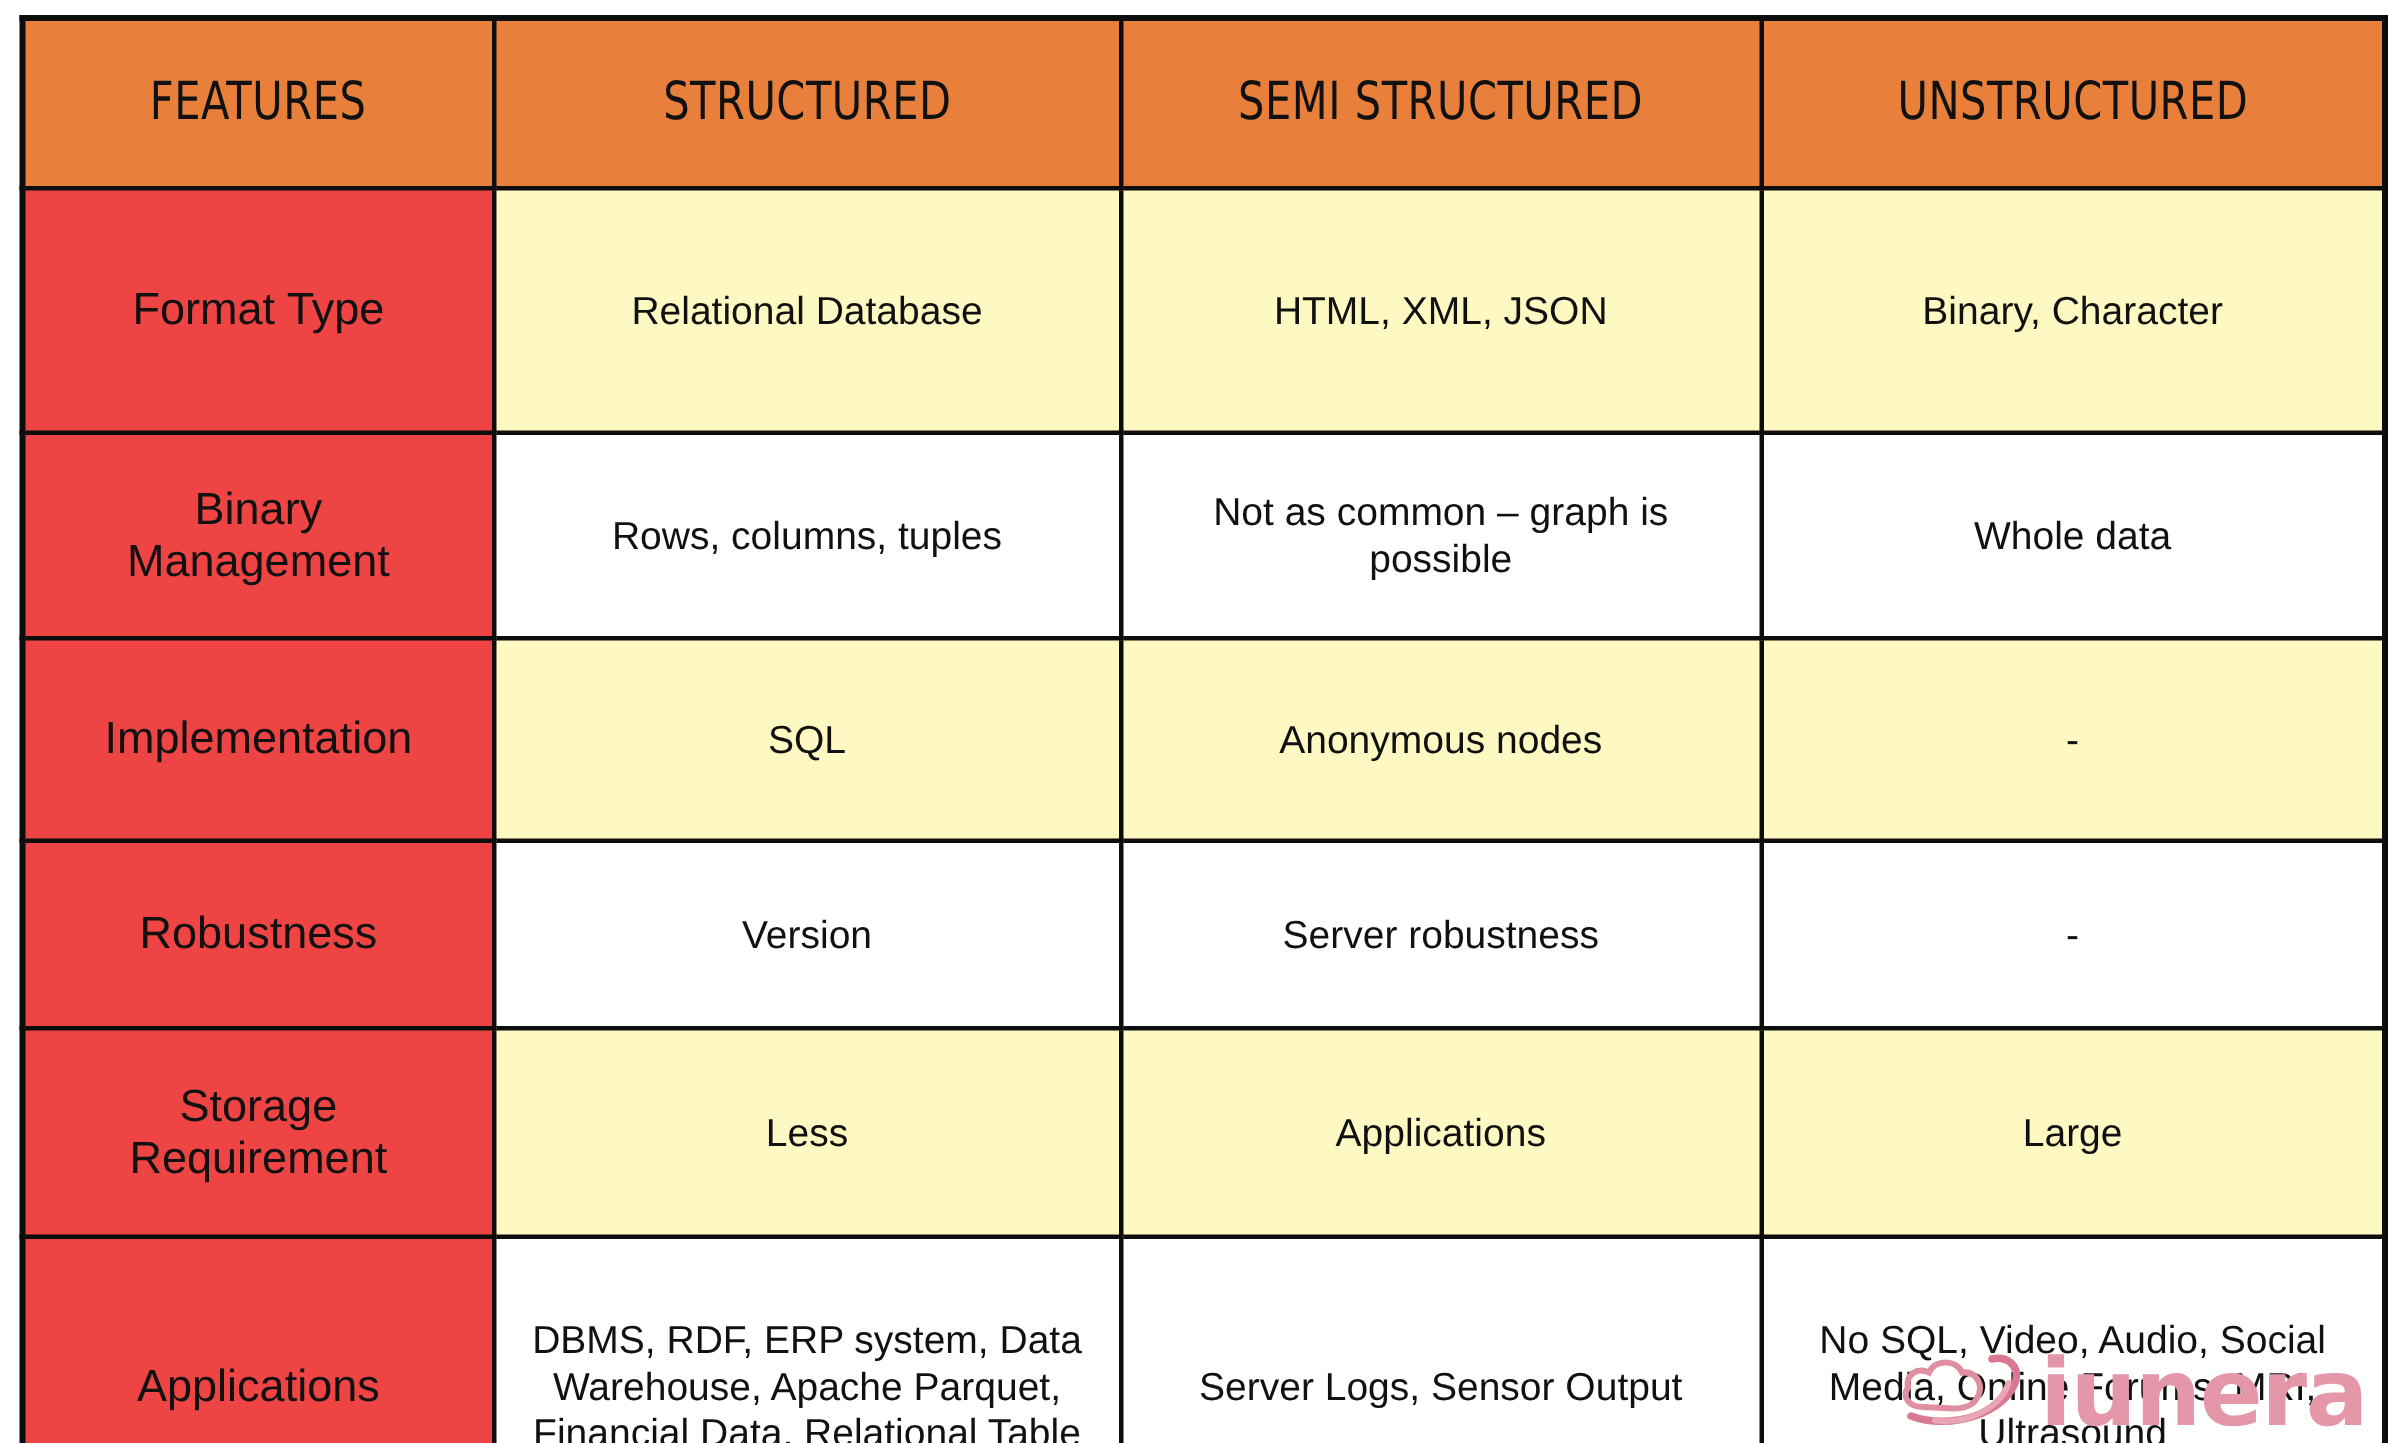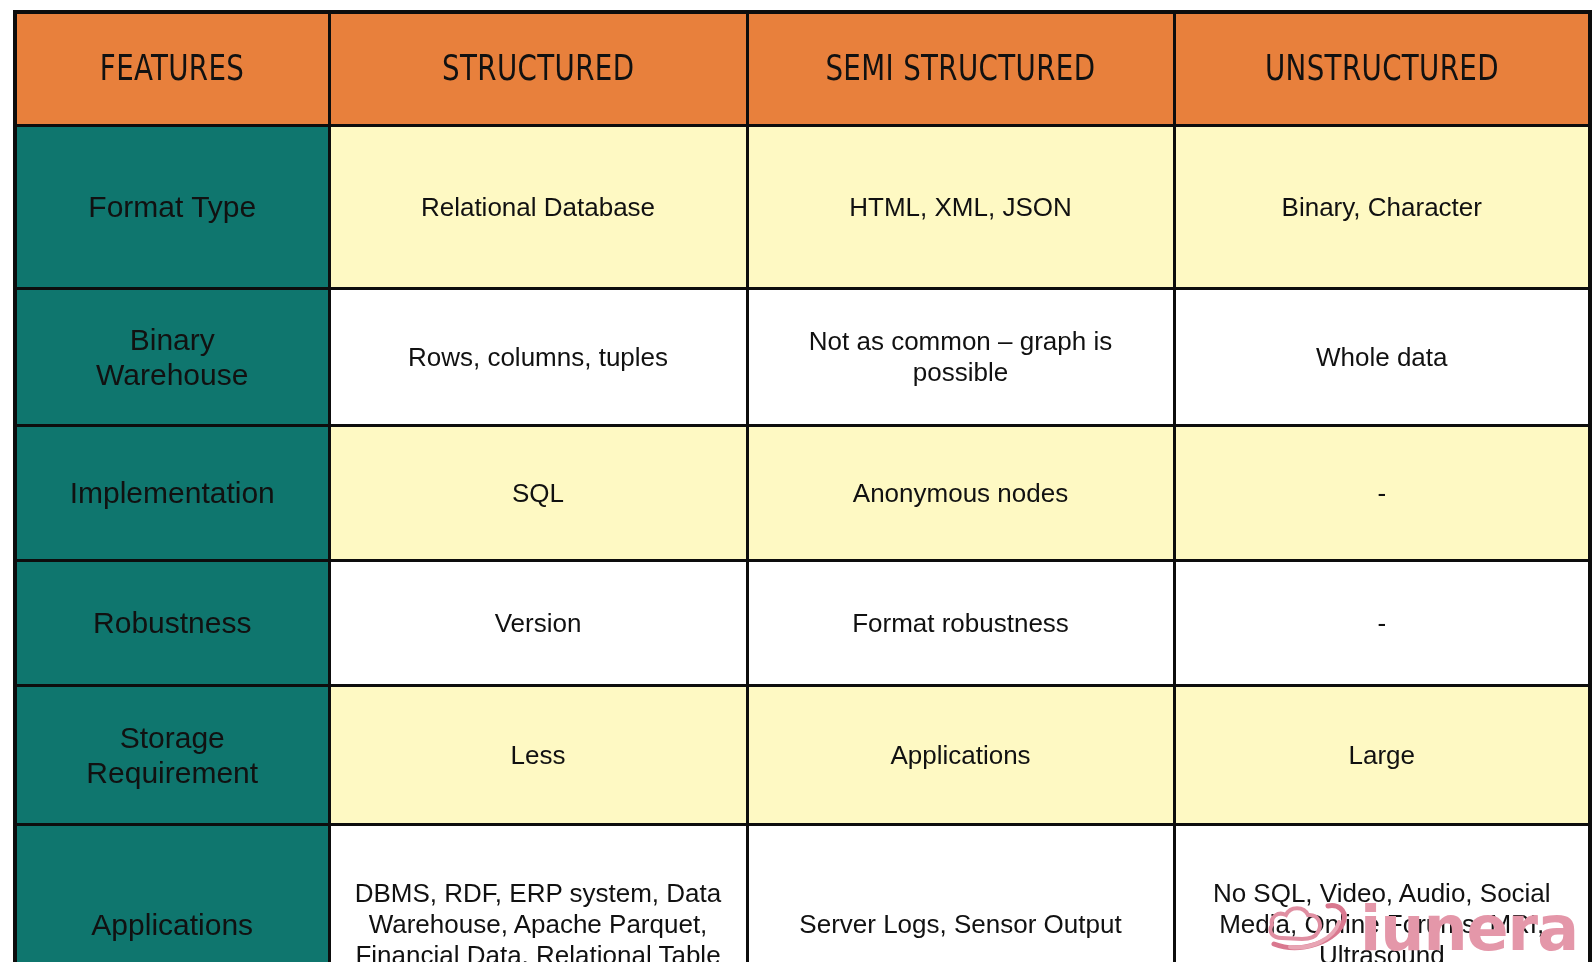--- a/index.html
+++ b/index.html
@@ -58,21 +58,21 @@
     font-family: "DejaVu Sans Condensed", "Liberation Sans Narrow", "Liberation Sans", sans-serif;
     transform: none;
   }
   thead th span {
     display: inline-block;
     transform: scaleX(0.88);
   }
 
   
   td.feature {
-    background: #0f766e;
+    background: #ef4444;
     font-size: 30px;
   }
 
   
   tr.shade td.val { background: #fef9c3; }
   tr.plain td.val { background: #FFFFFF; }
 
   td.val {
     font-size: 26px;
   }
@@ -134,38 +134,38 @@
       <tr class="r1 shade">
         <td class="feature">Format Type</td>
         <td class="val">Relational Database</td>
         <td class="val">HTML, XML, JSON</td>
         <td class="val">Binary, Character</td>
       </tr>
 
       <tr class="r2 plain">
         <td class="feature">
           <span class="cellline">Binary</span>
-          <span class="cellline">Warehouse</span>
+          <span class="cellline">Management</span>
         </td>
         <td class="val">Rows, columns, tuples</td>
         <td class="val">Not as common – graph is possible</td>
         <td class="val">Whole data</td>
       </tr>
 
       <tr class="r3 shade">
         <td class="feature">Implementation</td>
         <td class="val">SQL</td>
         <td class="val">Anonymous nodes</td>
         <td class="val">-</td>
       </tr>
 
       <tr class="r4 plain">
         <td class="feature">Robustness</td>
         <td class="val">Version</td>
-        <td class="val">Format robustness</td>
+        <td class="val">Server robustness</td>
         <td class="val">-</td>
       </tr>
 
       <tr class="r5 shade">
         <td class="feature">
           <span class="cellline">Storage</span>
           <span class="cellline">Requirement</span>
         </td>
         <td class="val">Less</td>
         <td class="val">Applications</td>

